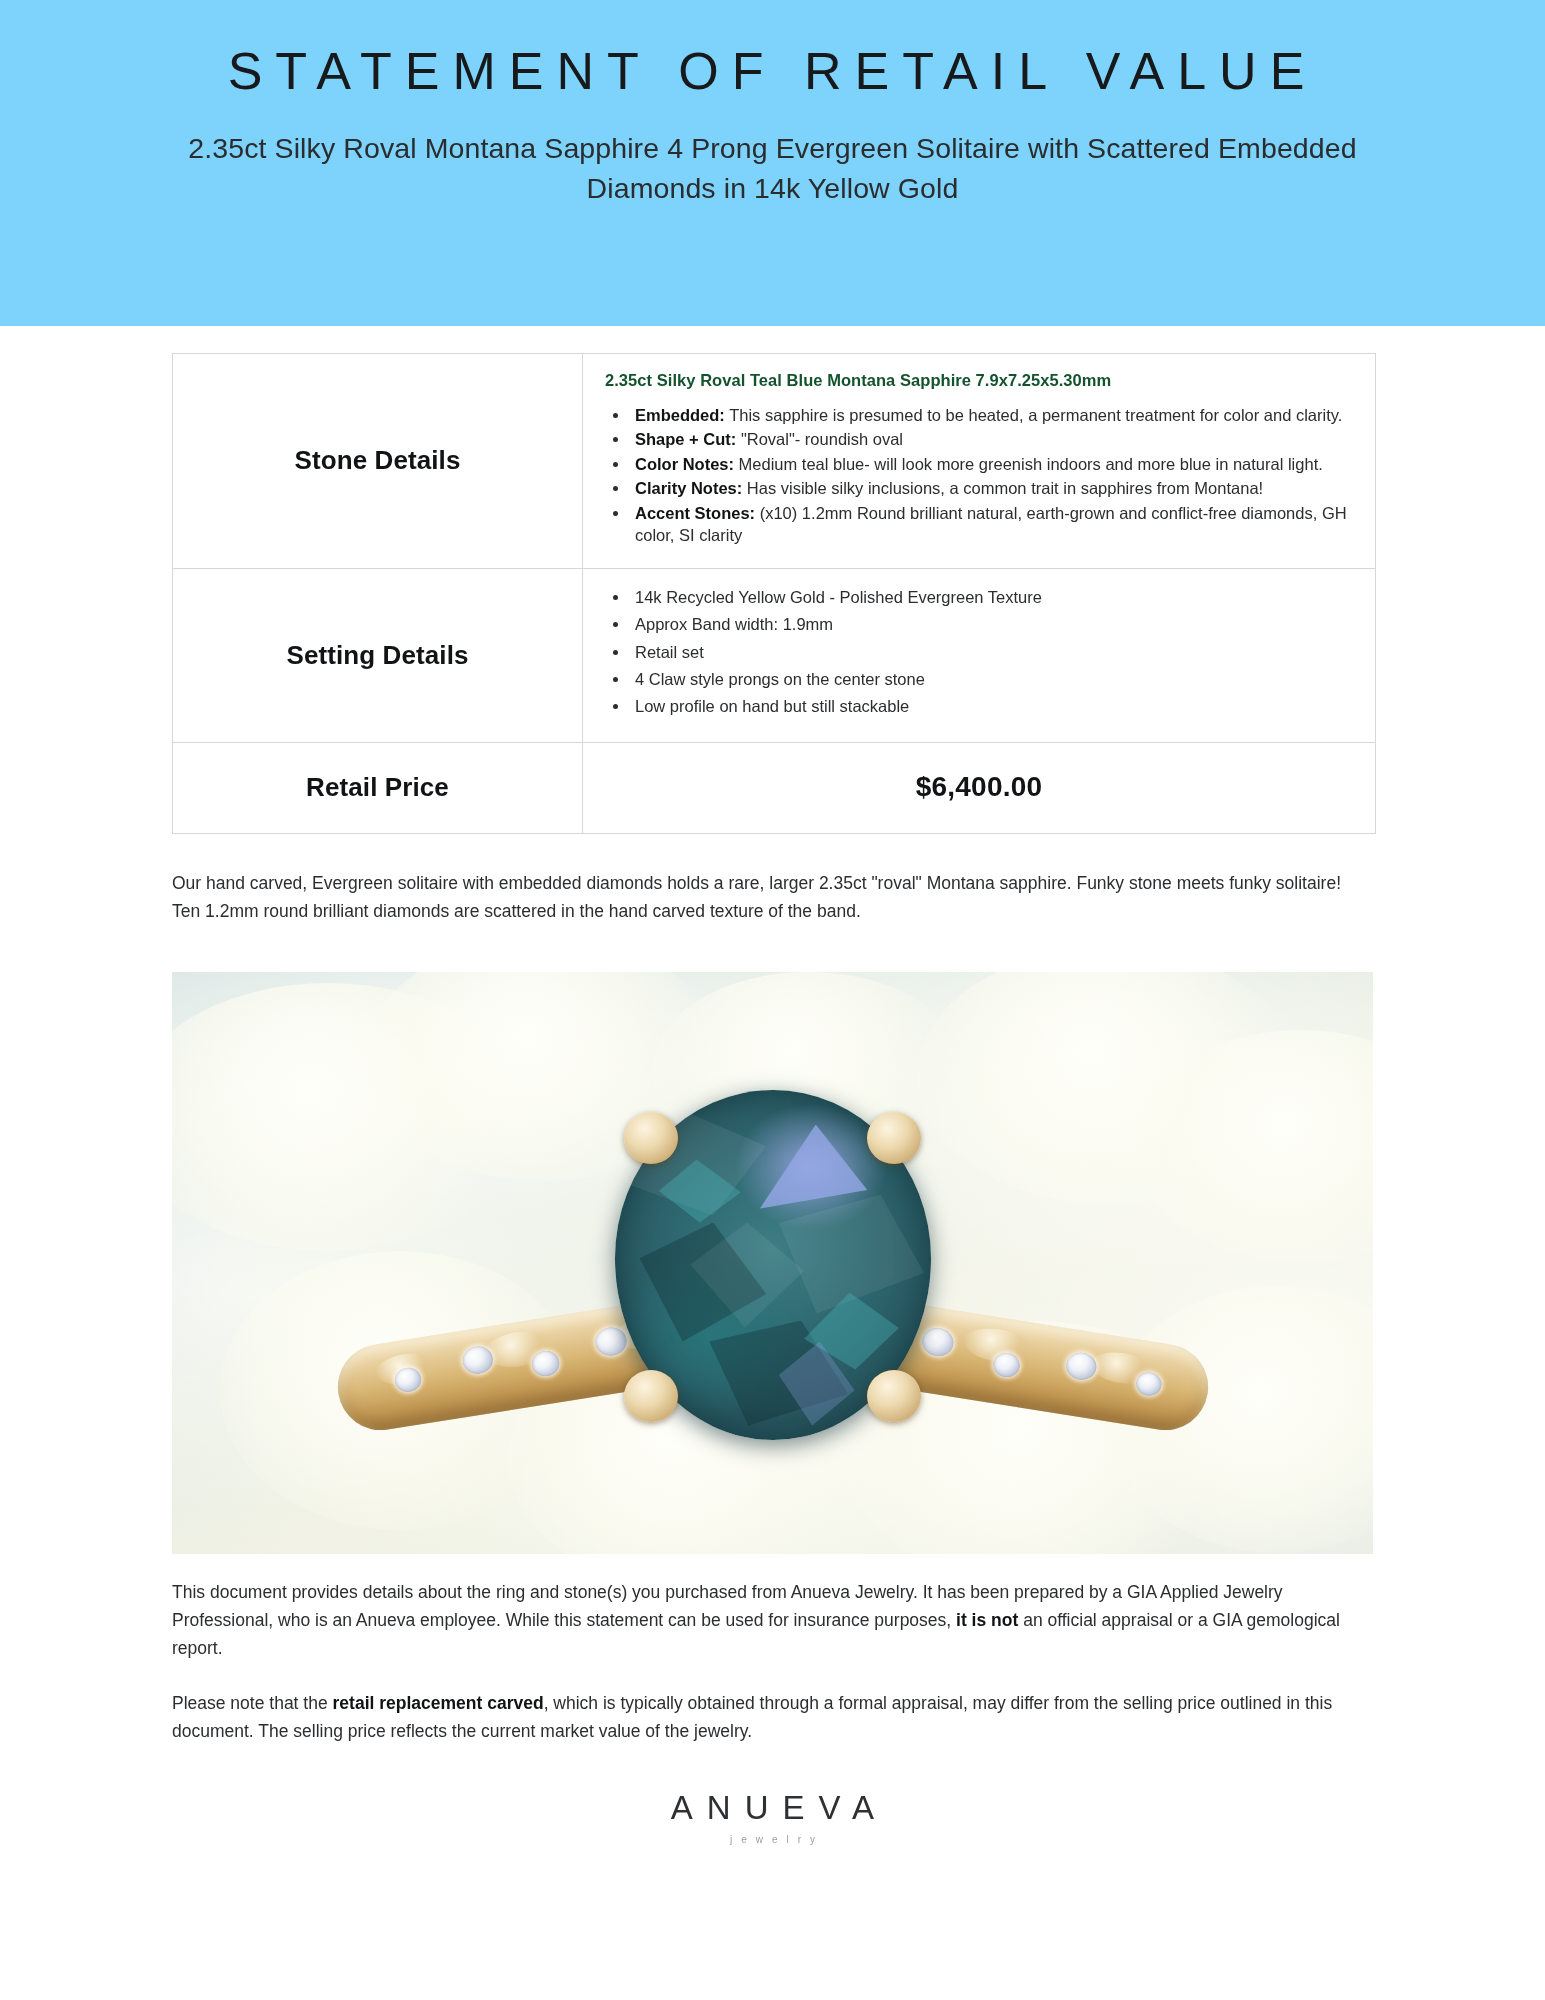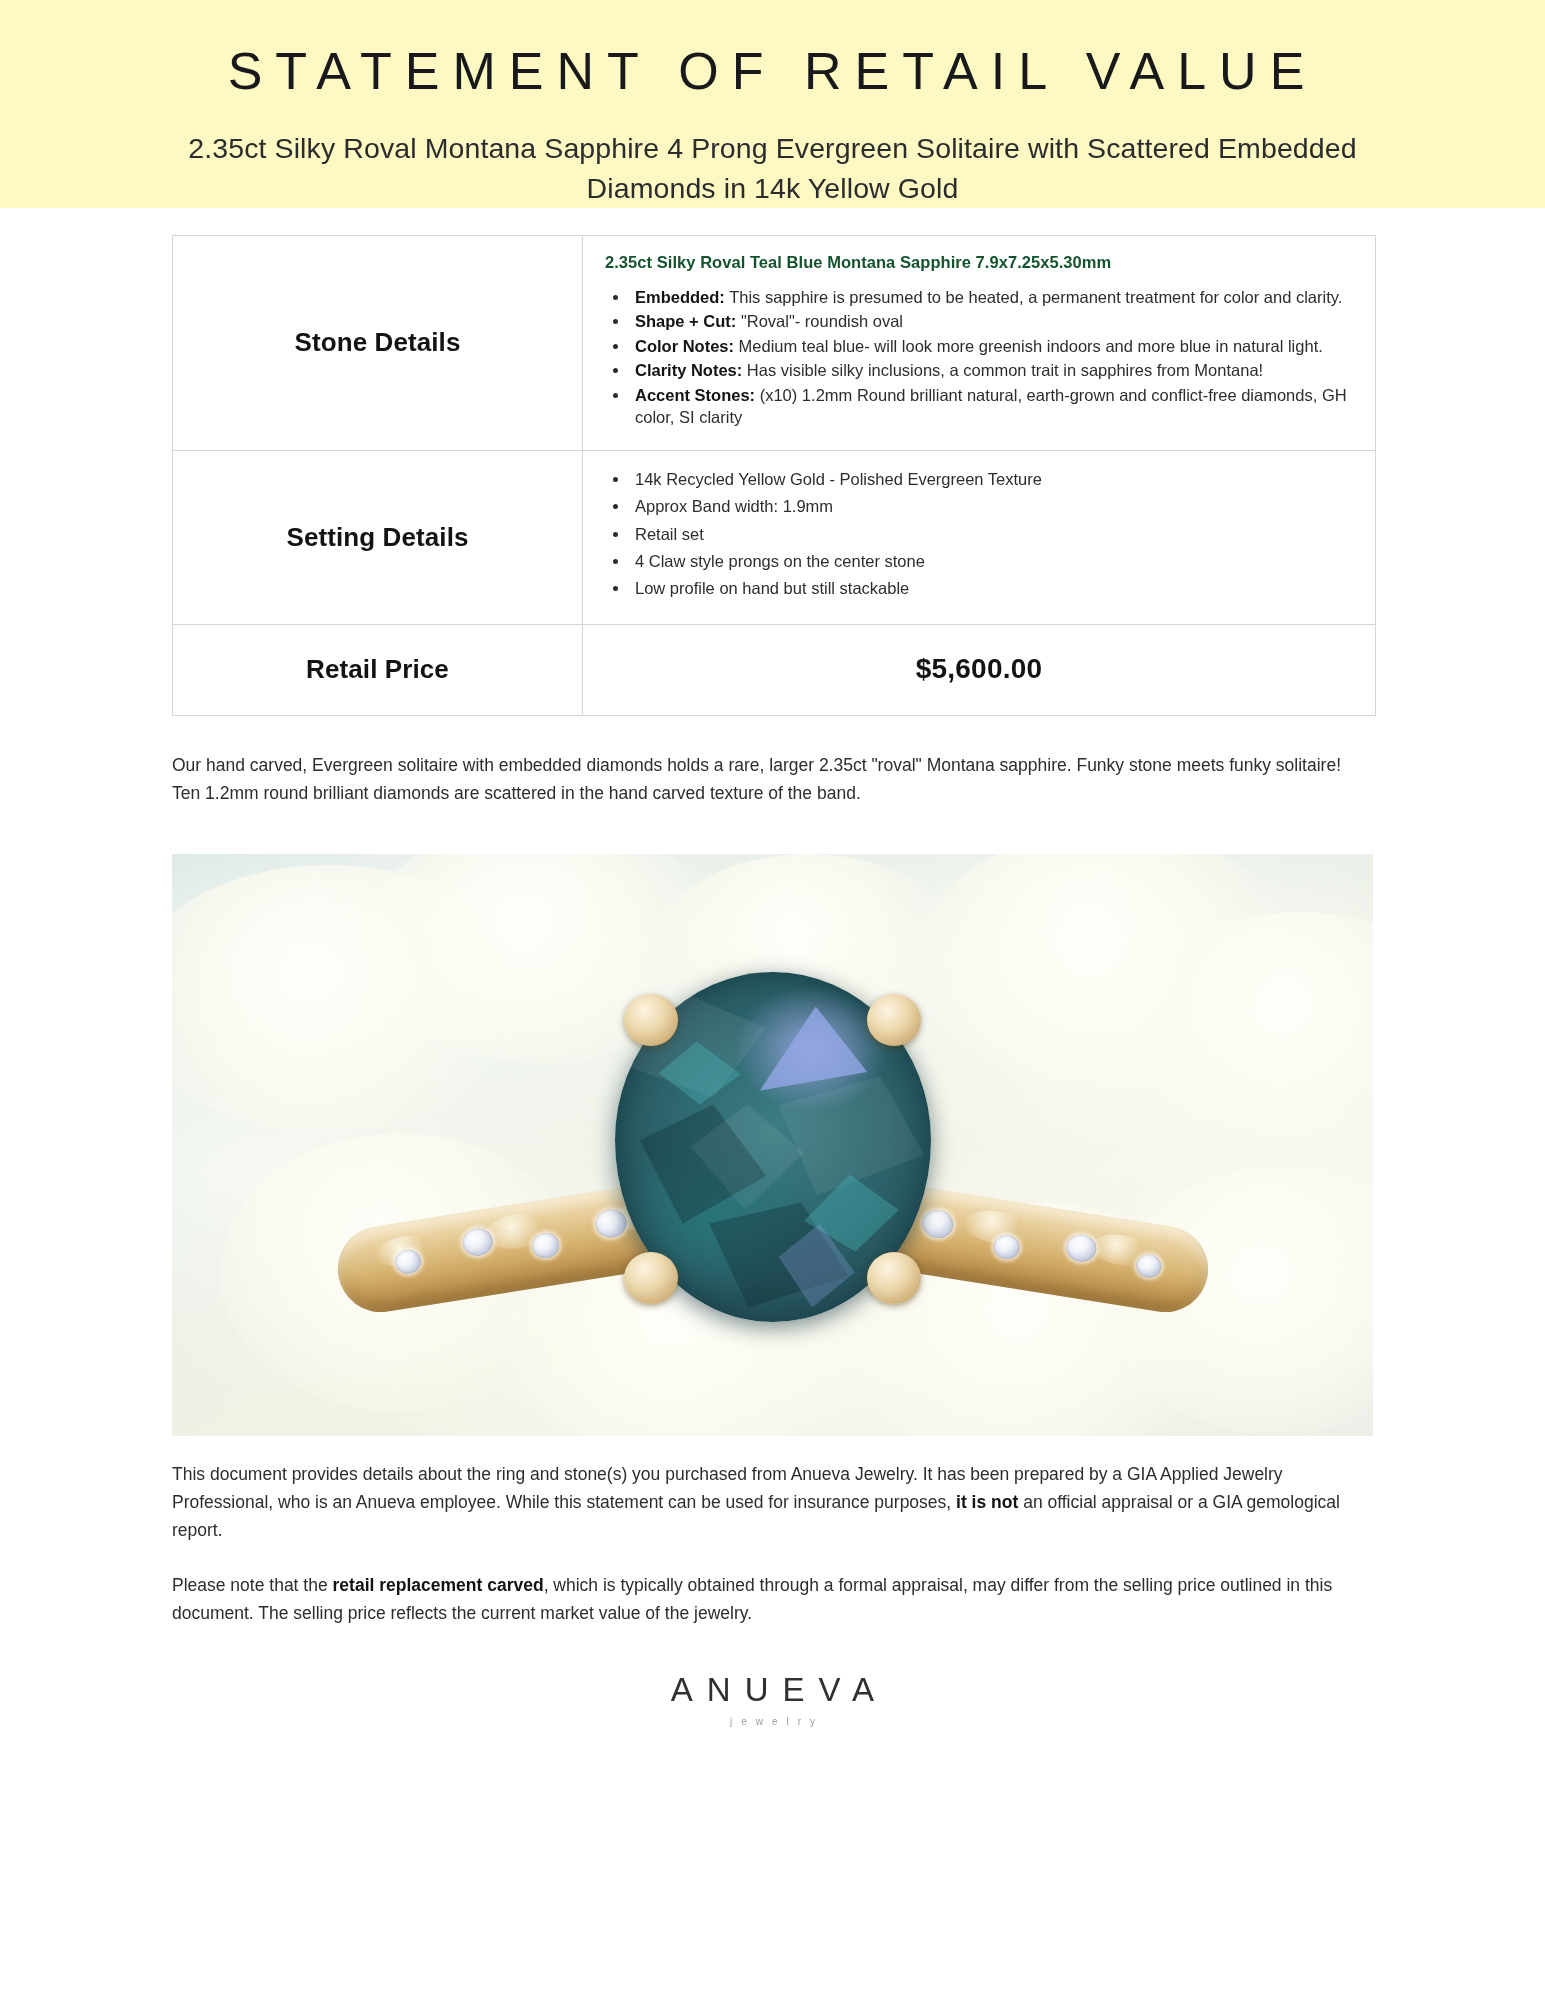--- a/index.html
+++ b/index.html
@@ -11,23 +11,23 @@
     width: 1545px;
     height: 2000px;
     font-family: "Liberation Sans", sans-serif;
     color: #1a1a1a;
     position: relative;
     overflow: hidden;
   }
 
   
   .doc-header {
-    background: #fef9c3;
+    background: #7dd3fc;
     width: 100%;
-    height: 208px;
+    height: 326px;
     box-sizing: border-box;
     padding: 42px 120px 0 120px;
     text-align: center;
   }
   .doc-title {
     font-size: 52px;
     font-weight: 300;
     letter-spacing: 13px;
     color: #17191b;
     line-height: 1.15;
@@ -326,21 +326,21 @@
                 <li>Retail set</li>
                 <li>4 Claw style prongs on the center stone</li>
                 <li>Low profile on hand but still stackable</li>
               </ul>
           </div>
         </td>
       </tr>
       <tr>
         <td class="col-label row-label">Retail Price</td>
         <td class="col-value">
-          <div class="cell-pad-price price-value">$5,600.00</div>
+          <div class="cell-pad-price price-value">$6,400.00</div>
         </td>
       </tr>
     </tbody>
   </table>
 
   <p class="description">Our hand carved, Evergreen solitaire with embedded diamonds holds a rare, larger 2.35ct "roval" Montana sapphire. Funky stone meets funky solitaire! Ten 1.2mm round brilliant diamonds are scattered in the hand carved texture of the band.</p>
 
   <div class="ring-photo">
     <div class="photo-sky"></div>
     <div class="photo-cloud c1"></div>

